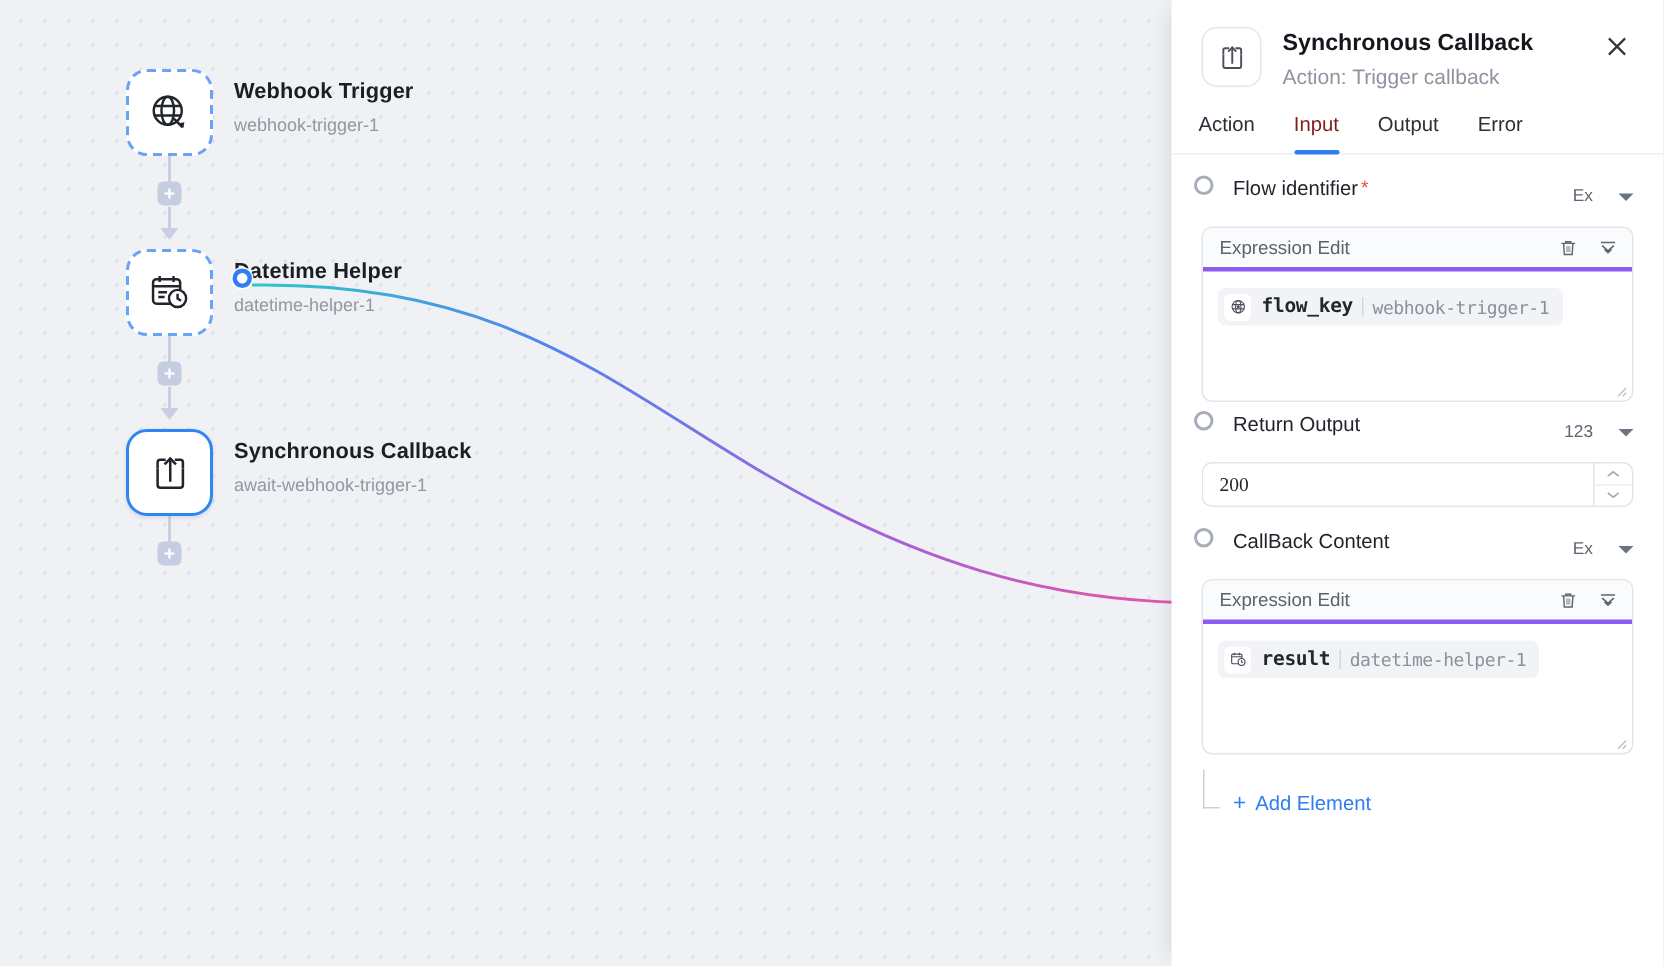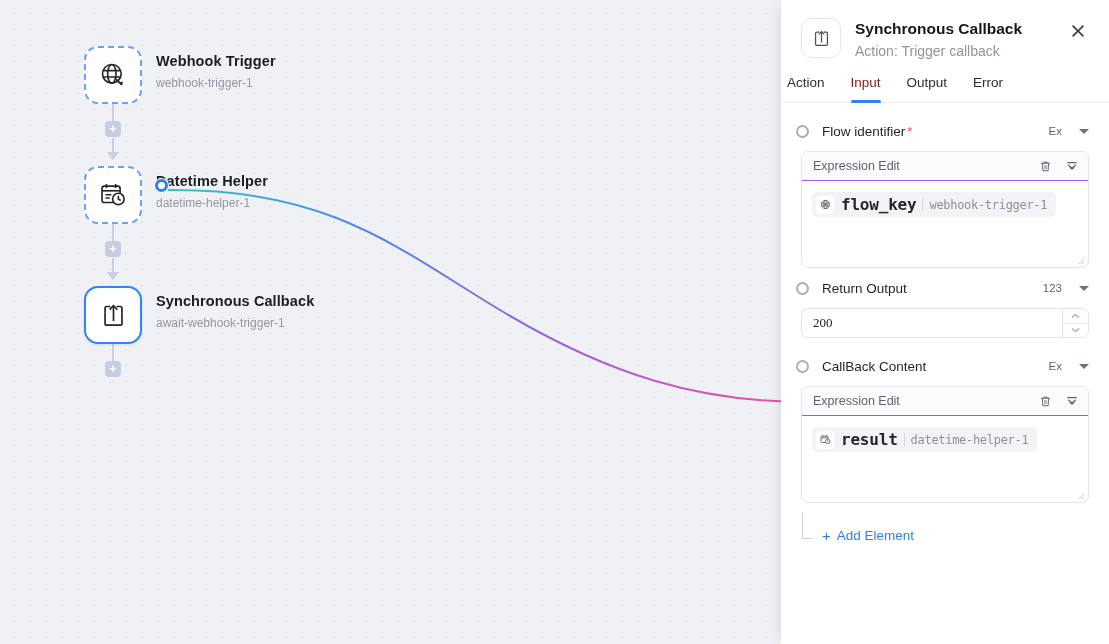--- a/index.html
+++ b/index.html
@@ -68,75 +68,75 @@
   }
   .head-txt { margin-left:14px; flex:1 1 auto; padding-top:1px; }
   .head-title { font-size:15.5px; font-weight:600; color:#15171c; line-height:20px; }
   .head-sub { font-size:14px; color:#9094a0; margin-top:4px; line-height:16px; }
   .close-btn {
     width:22px; height:22px; display:flex; align-items:center; justify-content:center;
     color:#33373f; flex:0 0 auto; margin-top:2px; cursor:pointer;
   }
 
   .tabs {
-    display:flex; gap:26px; padding:0 6px; margin-top:16px;
+    display:flex; gap:26px; padding:0 18px; margin-top:16px;
     border-bottom:1px solid #eceef2; position:relative;
   }
   .tab {
     font-size:13.5px; color:#2b2f37; padding-bottom:11px; cursor:pointer;
     position:relative; line-height:16px;
   }
   .tab.active { color:#7f1d1d; font-weight:500; }
   .tab.active::after {
     content:""; position:absolute; left:0; right:0; bottom:-1px; height:3px;
     background:#2f7ff0; border-radius:2px;
   }
 
   .panel-body { flex:1 1 auto; overflow:hidden; padding:14px 20px 0 20px; }
 
   .field { margin-bottom:6px; }
-  .field-head { display:flex; align-items:center; height:28px; position:relative; }
+  .field-head { display:flex; height:28px; position:relative; }
   .port {
     width:13px; height:13px; border-radius:50%; border:2px solid #a8adba;
     background:#fff; flex:0 0 auto; margin-left:-5px;
   }
   .field-label {
     font-size:13.5px; color:#1f222a; margin-left:13px; line-height:17px;
   }
   .req { color:#f04b4b; margin-left:2px; font-size:13px; }
   .type-tag {
     margin-left:auto; display:flex; align-items:center; gap:17px;
     font-size:11.5px; color:#5d6473; cursor:pointer;
   }
   .caret { width:0;height:0;border-left:5px solid transparent;border-right:5px solid transparent;border-top:5px solid #6b7281; }
 
   .expr-box {
     border:1px solid #e2e5ea; border-radius:7px; margin-top:6px; overflow:hidden; background:#fff;
   }
   .expr-bar {
     display:flex; align-items:center; height:29px; padding:0 9px 0 11px;
-    background:#fafbfc; border-bottom:1px solid #8b5cf6;
+    background:#fafbfc; border-bottom:3px solid #8b5cf6;
   }
   .expr-bar-title { font-size:12.5px; color:#5d6270; }
   .expr-bar-icons { margin-left:auto; display:flex; gap:13px; align-items:center; }
   .expr-area { height:86px; padding:11px 10px; position:relative; }
   .resize-grip {
     position:absolute; right:3px; bottom:2px; width:9px; height:9px;
     color:#b9bec9; font-size:11px; line-height:9px;
   }
   .chip {
     display:inline-flex; align-items:center; background:#f2f3f6;
     border-radius:5px; padding:3px 9px 3px 4px; height:25px;
   }
   .chip-ico {
     width:18px; height:18px; border-radius:4px; background:#fff;
     display:flex; align-items:center; justify-content:center; flex:0 0 auto;
   }
   .chip-key {
-    font-family:"DejaVu Sans Mono", monospace; font-size:16px; font-weight:700;
+    font-family:"DejaVu Sans Mono", monospace; font-size:13px; font-weight:700;
     color:#23262d; margin-left:7px; letter-spacing:-.2px;
   }
   .chip-div { width:1px; height:13px; background:#d3d6dd; margin:0 6px; }
   .chip-val {
     font-family:"DejaVu Sans Mono", monospace; font-size:12px; color:#8b909c; letter-spacing:-.3px;
   }
 
   .num-wrap { display:flex; margin-top:6px; height:30px; }
   .num-input {
     flex:1 1 auto; border:1px solid #e2e5ea; border-right:none;

